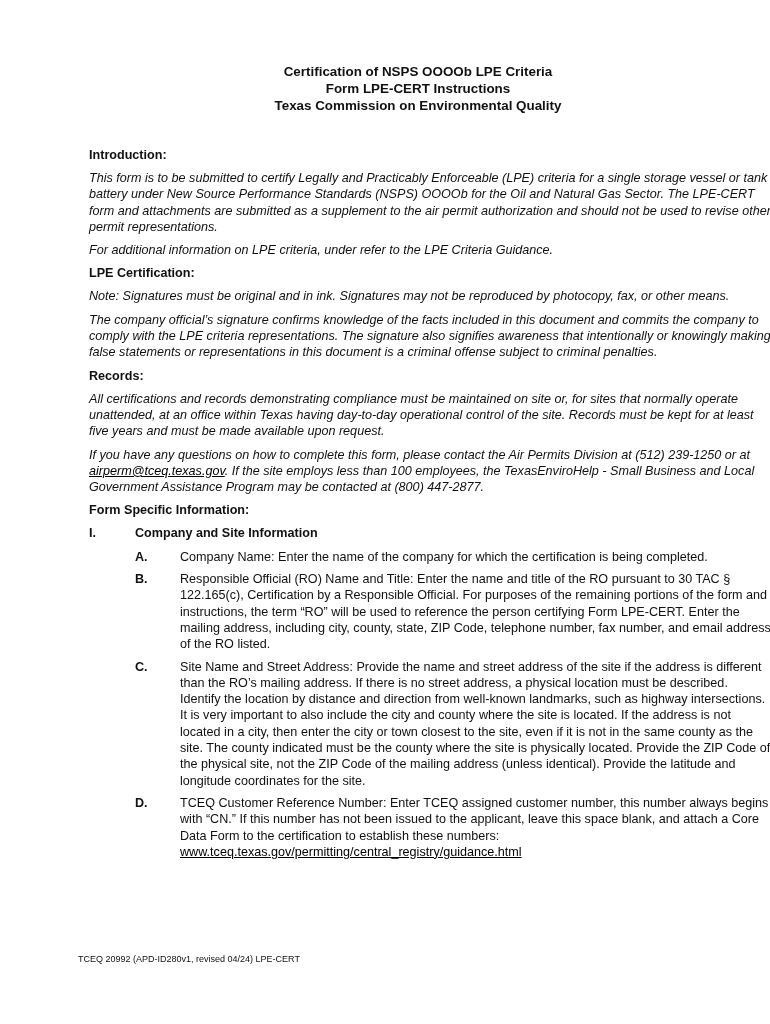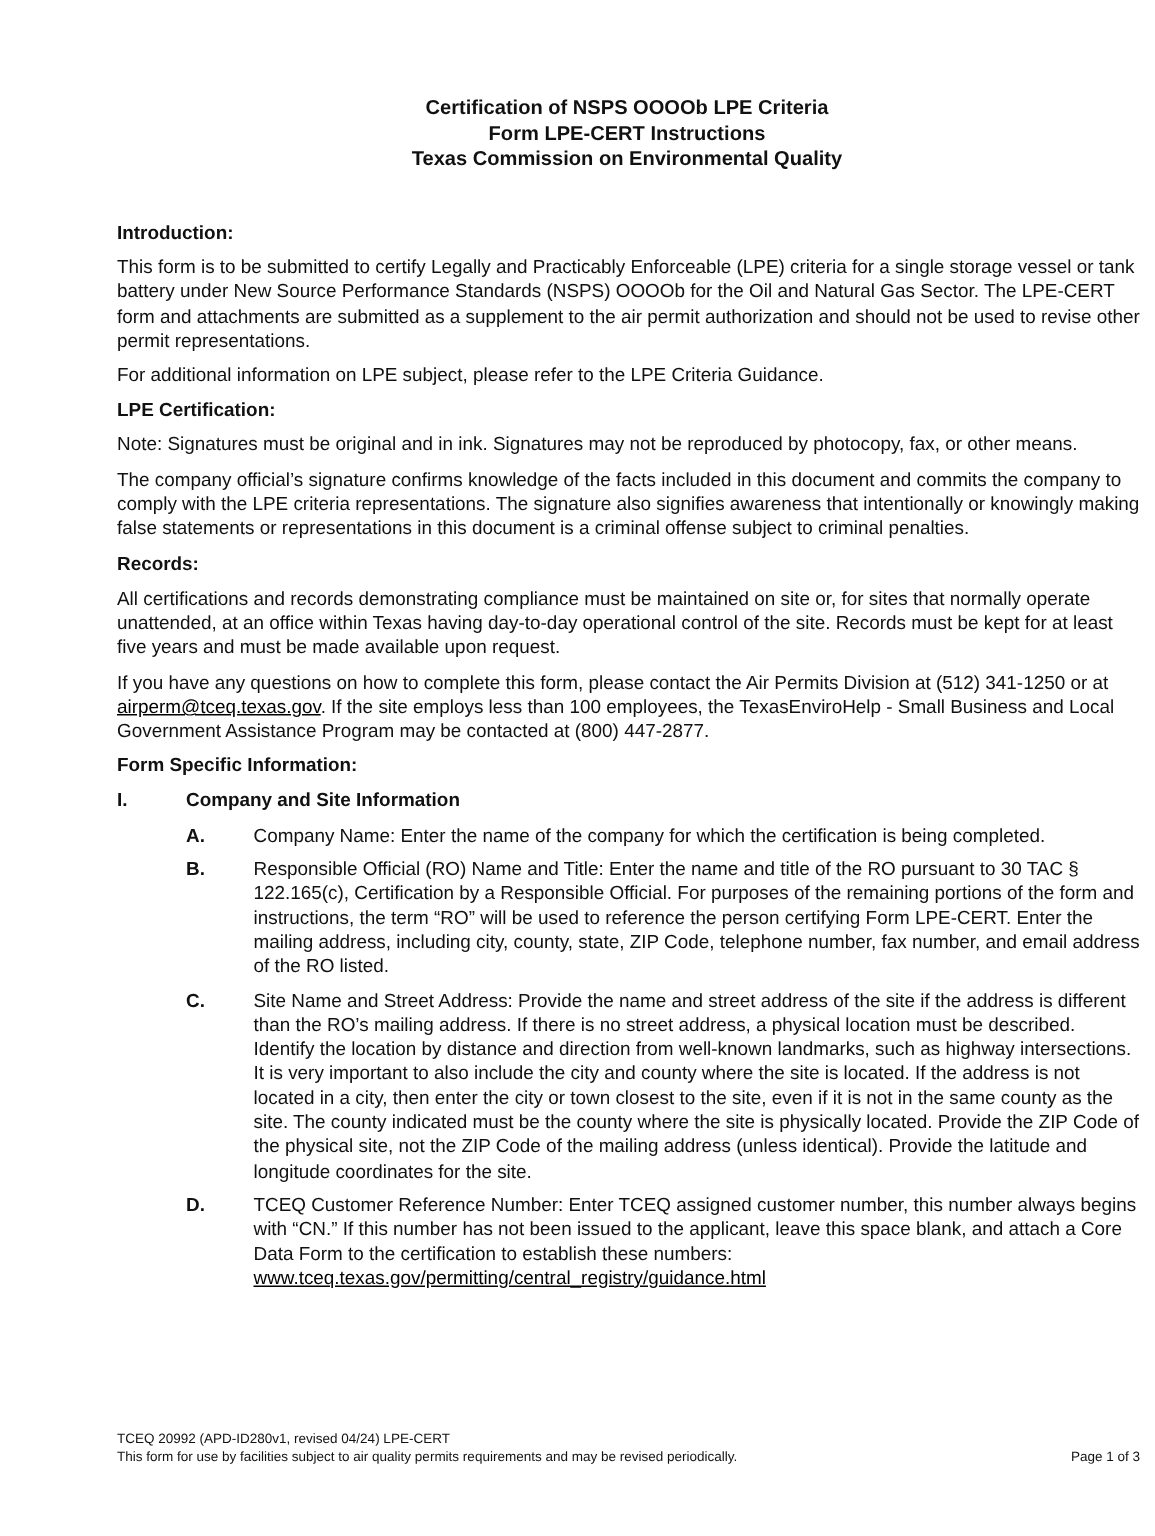--- a/index.html
+++ b/index.html
@@ -5,23 +5,23 @@
     html, body { margin: 0; padding: 0; background: #ffffff; }
     body {
       width: 770px; height: 1024px; position: relative; overflow: hidden;
       font-family: "Liberation Sans", sans-serif; color: #111111;
     }
     .page { position: absolute; left: 0; top: 0; width: 770px; height: 884px; margin-left: 33px; }
     .title-block {
       position: absolute; top: 63px; left: 0; width: 770px; text-align: center;
       font-weight: bold; font-size: 13.4px; line-height: 17px;
     }
-    .content { position: absolute; left: 45px; top: 147px; width: 682px; }
+    .content { position: absolute; left: 56px; top: 147px; width: 682px; }
     .h { font-weight: bold; font-size: 12.6px; line-height: 16px; margin: 0 0 7px 0; }
-    p { margin: 0 0 7px 0; font-size: 12.6px; line-height: 16.3px; }
+    p { margin: 0 0 7px 0; font-size: 12.6px; line-height: 16.3px; font-style: italic; }
     a { color: #000000; text-decoration: underline; }
     .sec { display: flex; margin: 0 0 7px 0; font-size: 12.6px; line-height: 16.3px; font-weight: bold; }
     .sec .num { width: 46px; flex: none; }
     .item { display: flex; margin: 0 0 6px 46px; font-size: 12.6px; line-height: 16.3px; }
     .item .letter { width: 45px; flex: none; font-weight: bold; }
     .item .txt { flex: 1; }
     .footer { position: absolute; left: 45px; top: 953px; width: 682px; font-size: 9px; line-height: 12px; font-weight: normal; }
     .footer .row2 { display: flex; justify-content: space-between; }
   </style>
 </head>
@@ -31,29 +31,29 @@
 
   <div class="title-block">
     <div>Certification of NSPS OOOOb LPE Criteria</div>
     <div>Form LPE-CERT Instructions</div>
     <div>Texas Commission on Environmental Quality</div>
   </div>
 
   <div class="content">
     <div class="h">Introduction:</div>
     <p>This form is to be submitted to certify Legally and Practicably Enforceable (LPE) criteria for a single storage vessel or tank battery under New Source Performance Standards (NSPS) OOOOb for the Oil and Natural Gas Sector. The LPE-CERT form and attachments are submitted as a supplement to the air permit authorization and should not be used to revise other permit representations.</p>
-    <p>For additional information on LPE subject, please refer to the LPE Criteria Guidance.</p>
+    <p>For additional information on LPE criteria, under refer to the LPE Criteria Guidance.</p>
 
     <div class="h">LPE Certification:</div>
     <p>Note: Signatures must be original and in ink. Signatures may not be reproduced by photocopy, fax, or other means.</p>
     <p>The company official’s signature confirms knowledge of the facts included in this document and commits the company to comply with the LPE criteria representations. The signature also signifies awareness that intentionally or knowingly making false statements or representations in this document is a criminal offense subject to criminal penalties.</p>
 
     <div class="h">Records:</div>
     <p>All certifications and records demonstrating compliance must be maintained on site or, for sites that normally operate unattended, at an office within Texas having day-to-day operational control of the site. Records must be kept for at least five years and must be made available upon request.</p>
-    <p><span>If you have any questions on how to complete this form, please contact the Air Permits Division at (512) 341-1250 or at </span><a>airperm@tceq.texas.gov</a><span>. If the site employs less than 100 employees, the TexasEnviroHelp - Small Business and Local Government Assistance Program may be contacted at (800) 447-2877.</span></p>
+    <p><span>If you have any questions on how to complete this form, please contact the Air Permits Division at (512) 239-1250 or at </span><a>airperm@tceq.texas.gov</a><span>. If the site employs less than 100 employees, the TexasEnviroHelp - Small Business and Local Government Assistance Program may be contacted at (800) 447-2877.</span></p>
 
     <div class="h">Form Specific Information:</div>
     <div class="sec">
       <span class="num">I.</span>
       <span>Company and Site Information</span>
     </div>
 
     <div class="item">
       <span class="letter">A.</span>
       <span class="txt">Company Name: Enter the name of the company for which the certification is being completed.</span>
@@ -67,19 +67,15 @@
       <span class="txt">Site Name and Street Address: Provide the name and street address of the site if the address is different than the RO’s mailing address. If there is no street address, a physical location must be described. Identify the location by distance and direction from well-known landmarks, such as highway intersections. It is very important to also include the city and county where the site is located. If the address is not located in a city, then enter the city or town closest to the site, even if it is not in the same county as the site. The county indicated must be the county where the site is physically located. Provide the ZIP Code of the physical site, not the ZIP Code of the mailing address (unless identical). Provide the latitude and longitude coordinates for the site.</span>
     </div>
     <div class="item">
       <span class="letter">D.</span>
       <span class="txt"><span>TCEQ Customer Reference Number: Enter TCEQ assigned customer number, this number always begins with “CN.” If this number has not been issued to the applicant, leave this space blank, and attach a Core Data Form to the certification to establish these numbers:</span><br><a>www.tceq.texas.gov/permitting/central_registry/guidance.html</a></span>
     </div>
   </div>
 
   <div class="footer">
     <div>TCEQ 20992 (APD-ID280v1, revised 04/24) LPE-CERT</div>
-    <div class="row2">
-      <span>This form for use by facilities subject to air quality permits requirements and may be revised periodically.</span>
-      <span>Page 1 of 3</span>
-    </div>
   </div>
 
 </div>
 
 </body></html>

